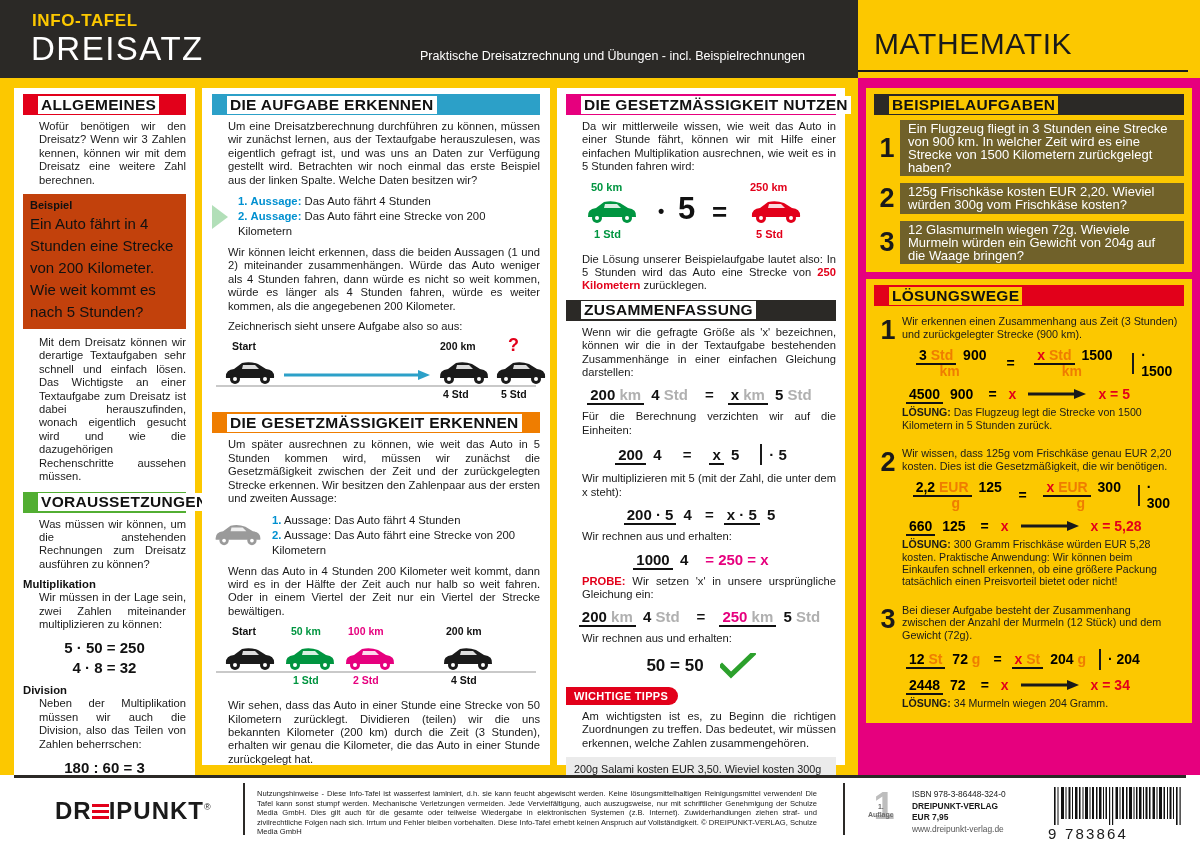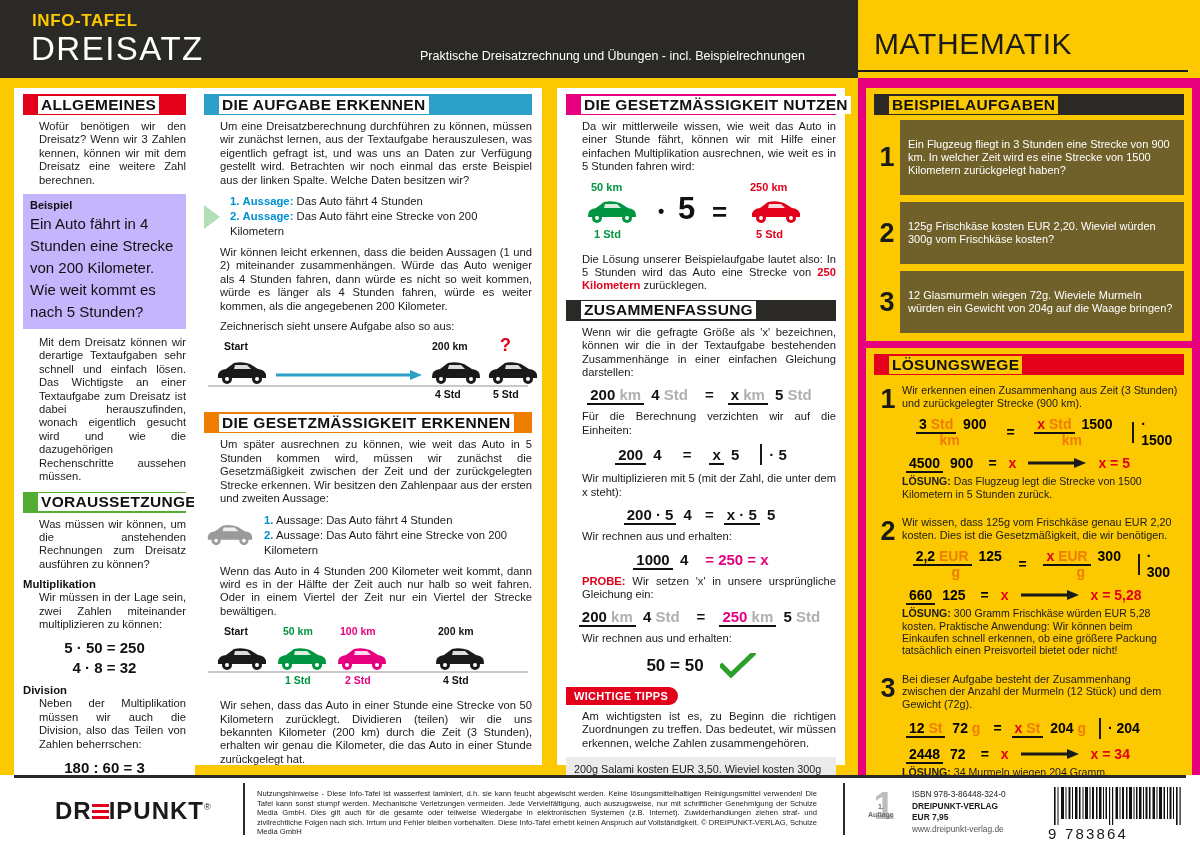--- a/index.html
+++ b/index.html
@@ -43,21 +43,21 @@
   
   .left-bg {
     position: absolute; left: 0; top: 78px; width: 858px; height: 697px; background: #fcc800;
   }
   .right-bg {
     position: absolute; left: 858px; top: 78px; width: 342px; height: 697px; background: #e6007e;
   }
 
   .col { position: absolute; background: #ffffff; }
   .col1 { left: 14px;  top: 88px; width: 181px; height: 699px; }
-  .col2 { left: 194px; top: 88px; width: 348px; height: 677px; }
+  .col2 { left: 202px; top: 88px; width: 348px; height: 677px; }
   .col3 { left: 557px; top: 88px; width: 288px; height: 677px; }
   .col4 { left: 866px; top: 88px; width: 326px; height: 677px; background: transparent; }
 
   
   .sec-head {
     position: relative; height: 21px; margin-bottom: 5px;
     display: flex; align-items: center;
   }
   .sec-head .cap {
     height: 21px; width: 11px; flex: 0 0 11px;
@@ -79,21 +79,21 @@
   .sub { font-size: 11.3px; font-weight: bold; color: #111; margin: 2px 0 1px; }
   .eq  { font-size: 15px; font-weight: bold; color: #111; text-align: center; line-height: 20px; }
   .gray { color: #b0b0b0; }
   .pink { color: #e6007e; }
   .red  { color: #e2001a; }
   .blue { color: #0090d0; }
   .orange { color: #ef7d00; }
 
   
   .beispiel {
-    background: #c4b5fd; padding: 5px 7px 6px; margin: 0 0 7px 0;
+    background: #c2410c; padding: 5px 7px 6px; margin: 0 0 7px 0;
   }
   .beispiel .t { font-size: 11px; font-weight: bold; color: #111; margin-bottom: 2px; }
   .beispiel .b { font-size: 15px; color: #111; line-height: 22px; }
 
   
   .stmt { font-size: 11.3px; line-height: 15px; color: #1a1a1a; }
   .stmt b { font-weight: bold; }
 
   
   .frac { display: inline-block; vertical-align: middle; text-align: center; }
@@ -103,22 +103,22 @@
 
   .mathrow { display: flex; align-items: center; justify-content: center; gap: 9px;
              font-size: 15px; font-weight: bold; color: #111; margin: 5px 0 7px; }
 
   
   .scene { position: relative; background: #fff; margin: 4px 0 8px; }
   .road { position: absolute; left: 4px; right: 4px; height: 2px; background: #c9c9c9; }
   .ex-item { position: relative; display: flex; align-items: stretch; margin-bottom: 7px; }
   .ex-num { width: 26px; flex: 0 0 26px; font-size: 27px; font-weight: bold; color: #1a1a1a;
             display: flex; align-items: center; justify-content: center; }
-  .ex-body { flex: 1 1 auto; background: #70612a; color: #fff; font-size: 11px; line-height: 13px;
-             padding: 18px 8px; }
+  .ex-body { flex: 1 1 auto; background: #70612a; color: #fff; font-size: 13px; line-height: 13px;
+             padding: 2px 8px; }
   .sol-item { position: relative; display: flex; margin-bottom: 6px; background: #fcc800; }
   .sol-num { width: 28px; flex: 0 0 28px; font-size: 27px; font-weight: bold; color: #1a1a1a;
              padding-top: 4px; text-align: center; }
   .sol-body { flex: 1 1 auto; padding: 4px 6px 6px 0; }
   .sol-intro { font-size: 10.8px; line-height: 12.6px; color: #1a1a1a; }
   .sol-loes  { font-size: 10.6px; line-height: 12.4px; color: #1a1a1a; }
   .sol-loes b { font-weight: bold; }
   .sol-eq { display: flex; align-items: center; gap: 10px; margin: 7px 0 4px 4px; font-size: 14px; font-weight: bold; }
   .opbar { border-left: 2px solid #1a1a1a; padding-left: 7px; height: 21px; display: flex; align-items: center; }
 

